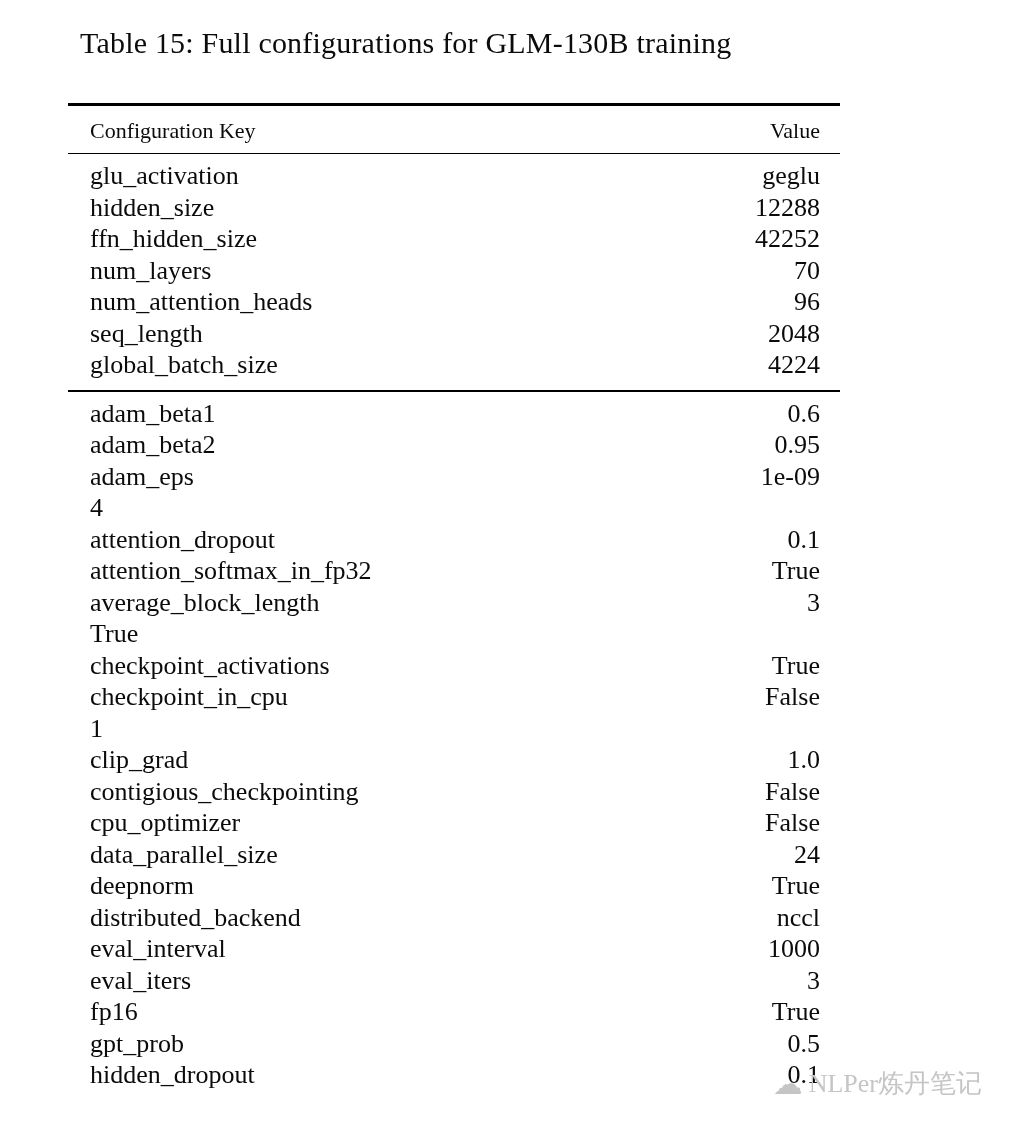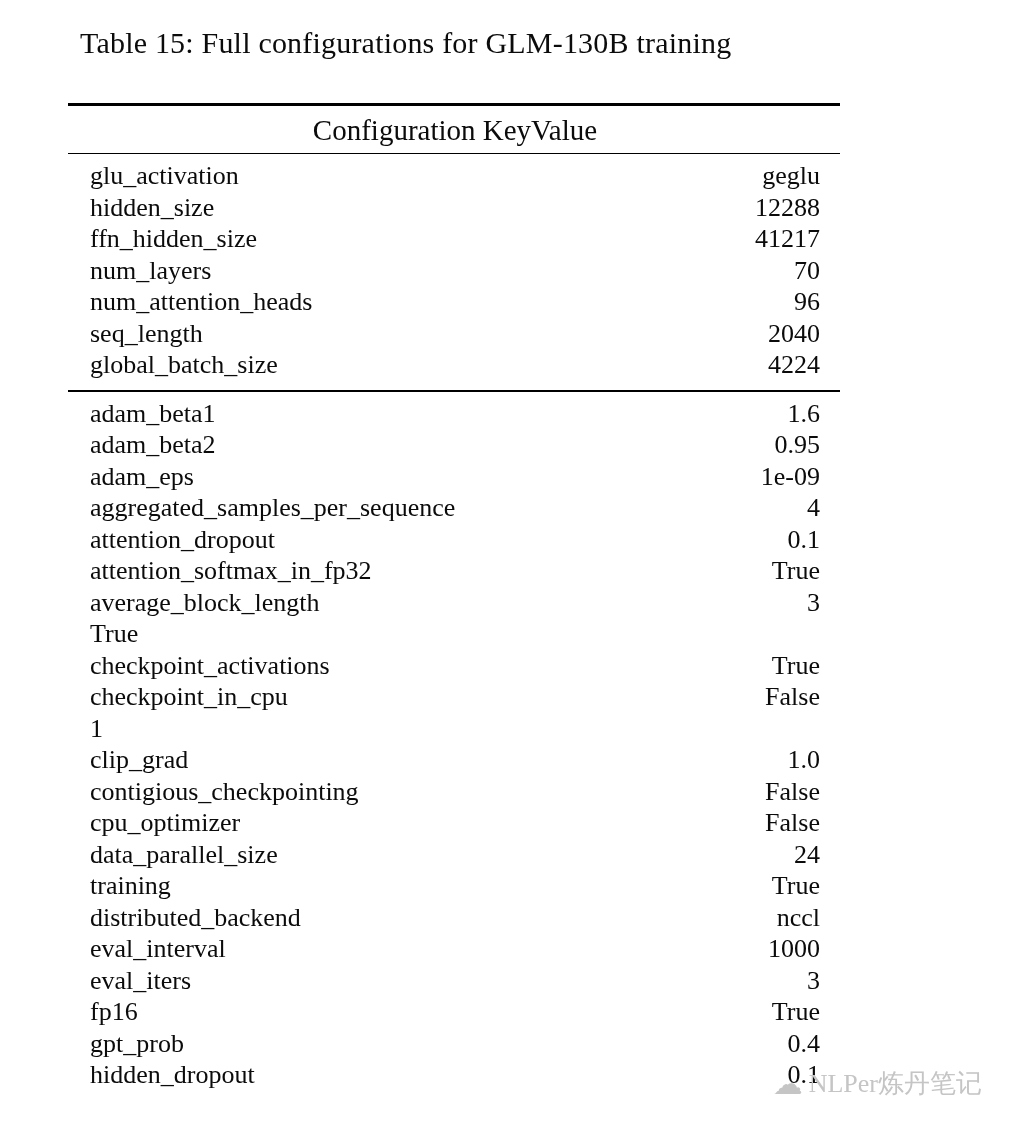--- a/index.html
+++ b/index.html
@@ -26,24 +26,24 @@
     position: absolute;
     left: 68px;
     top: 103px;
     width: 772px;
   }
   .rule-thick  { border-top: 3px solid #000; }
   .rule-mid    { border-top: 2px solid #000; }
   .rule-thin   { border-top: 1.5px solid #000; }
   .thead-row {
     display: flex;
-    justify-content: center;
+    justify-content: space-between;
     align-items: baseline;
     padding: 9px 20px 7px 22px;
-    font-size: 29px;
+    font-size: 22px;
     line-height: 31px;
   }
   .tbody {
     padding: 6px 0 9px 0;
   }
   .trow {
     display: flex;
     justify-content: space-between;
     align-items: center;
     padding: 0 20px 0 22px;
@@ -92,58 +92,57 @@
     <div class="trow">
         <div class="cell-key">glu_activation</div>
         <div class="cell-val">geglu</div>
       </div>
         <div class="trow">
         <div class="cell-key">hidden_size</div>
         <div class="cell-val">12288</div>
       </div>
         <div class="trow">
         <div class="cell-key">ffn_hidden_size</div>
-        <div class="cell-val">41217</div>
+        <div class="cell-val">42252</div>
       </div>
         <div class="trow">
         <div class="cell-key">num_layers</div>
         <div class="cell-val">70</div>
       </div>
         <div class="trow">
         <div class="cell-key">num_attention_heads</div>
         <div class="cell-val">96</div>
       </div>
         <div class="trow">
         <div class="cell-key">seq_length</div>
-        <div class="cell-val">2040</div>
+        <div class="cell-val">2048</div>
       </div>
         <div class="trow">
         <div class="cell-key">global_batch_size</div>
         <div class="cell-val">4224</div>
       </div>
       </div>
 
     <div class="rule-mid"></div>
 
     <div class="tbody">
 
     <div class="trow">
         <div class="cell-key">adam_beta1</div>
-        <div class="cell-val">1.6</div>
+        <div class="cell-val">0.6</div>
       </div>
         <div class="trow">
         <div class="cell-key">adam_beta2</div>
         <div class="cell-val">0.95</div>
       </div>
         <div class="trow">
         <div class="cell-key">adam_eps</div>
         <div class="cell-val">1e-09</div>
       </div>
         <div class="trow">
-        <div class="cell-key">aggregated_samples_per_sequence</div>
         <div class="cell-val">4</div>
       </div>
         <div class="trow">
         <div class="cell-key">attention_dropout</div>
         <div class="cell-val">0.1</div>
       </div>
         <div class="trow">
         <div class="cell-key">attention_softmax_in_fp32</div>
         <div class="cell-val">True</div>
       </div>
@@ -175,42 +174,42 @@
       </div>
         <div class="trow">
         <div class="cell-key">cpu_optimizer</div>
         <div class="cell-val">False</div>
       </div>
         <div class="trow">
         <div class="cell-key">data_parallel_size</div>
         <div class="cell-val">24</div>
       </div>
         <div class="trow">
-        <div class="cell-key">training</div>
+        <div class="cell-key">deepnorm</div>
         <div class="cell-val">True</div>
       </div>
         <div class="trow">
         <div class="cell-key">distributed_backend</div>
         <div class="cell-val">nccl</div>
       </div>
         <div class="trow">
         <div class="cell-key">eval_interval</div>
         <div class="cell-val">1000</div>
       </div>
         <div class="trow">
         <div class="cell-key">eval_iters</div>
         <div class="cell-val">3</div>
       </div>
         <div class="trow">
         <div class="cell-key">fp16</div>
         <div class="cell-val">True</div>
       </div>
         <div class="trow">
         <div class="cell-key">gpt_prob</div>
-        <div class="cell-val">0.4</div>
+        <div class="cell-val">0.5</div>
       </div>
         <div class="trow">
         <div class="cell-key">hidden_dropout</div>
         <div class="cell-val">0.1</div>
       </div>
       </div>
   </div>
 
   <div class="watermark">
     <span class="wm-icon">☁</span>

